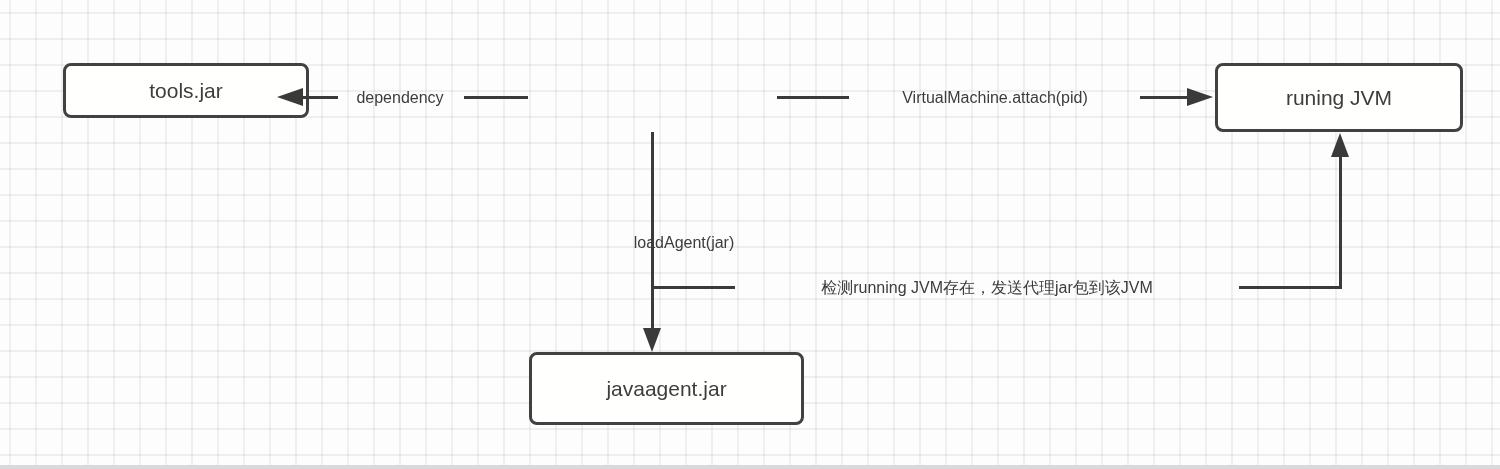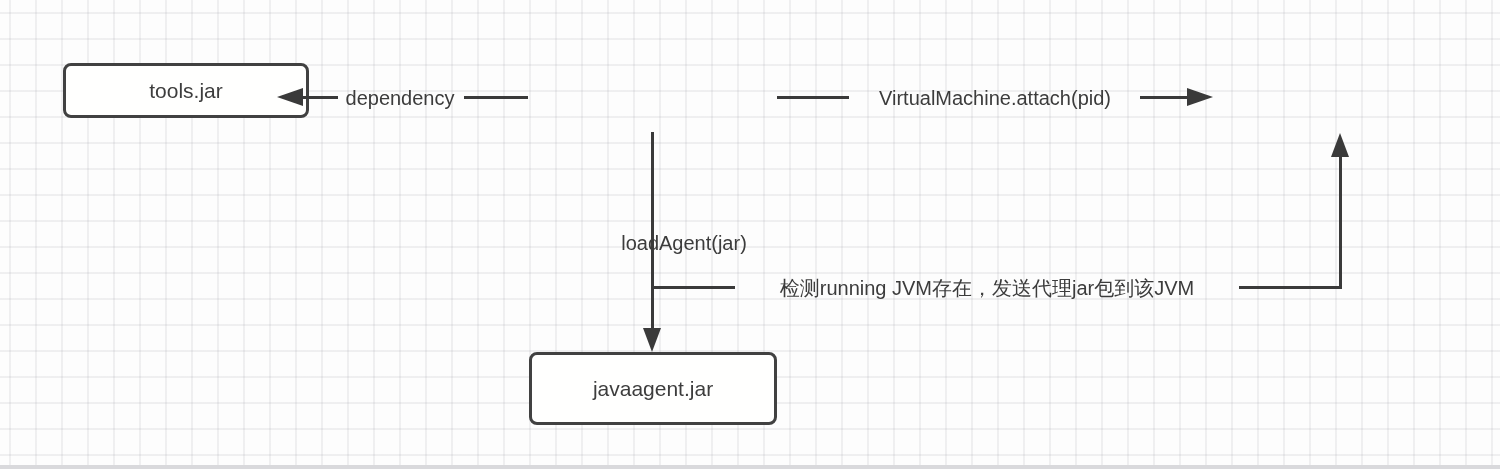--- a/index.html
+++ b/index.html
@@ -36,21 +36,21 @@
   }
   .hline, .vline {
     position: absolute;
     background: #3a3a3a;
   }
   .hline { height: 3px; }
   .vline { width: 3px; }
   .edge-label {
     position: absolute;
     transform: translate(-50%, -50%);
-    font-size: 20px;
+    font-size: 16px;
     color: #3c3c3c;
     white-space: nowrap;
     line-height: 1;
   }
   .arrow {
     position: absolute;
     width: 0;
     height: 0;
   }
   .arrow-left {
@@ -77,22 +77,25 @@
 </head>
 <body>
 
 <div id="canvas">
 
   <div class="node" style="left:27px; top:63px; width:246px; height:55px;margin-left:36px;">
     <span>tools.jar</span>
   </div>
 
 
+  <div class="node" style="left:1215px; top:63px; width:248px; height:69px;">
+    <span>runing JVM</span>
+  </div>
 
-  <div class="node" style="left:529px; top:352px; width:248px; height:73px;">
+  <div class="node" style="left:529px; top:352px; width:275px; height:73px;">
     <span>javaagent.jar</span>
   </div>
 
   <div class="arrow arrow-left" style="left:277px; top:88px;"></div>
   <div class="hline" style="left:301px; top:96px; width:37px;"></div>
   <div class="edge-label" style="left:400px; top:98px;">dependency</div>
   <div class="hline" style="left:464px; top:96px; width:64px;"></div>
 
   <div class="hline" style="left:777px; top:96px; width:72px;"></div>
   <div class="edge-label" style="left:995px; top:98px;">VirtualMachine.attach(pid)</div>

